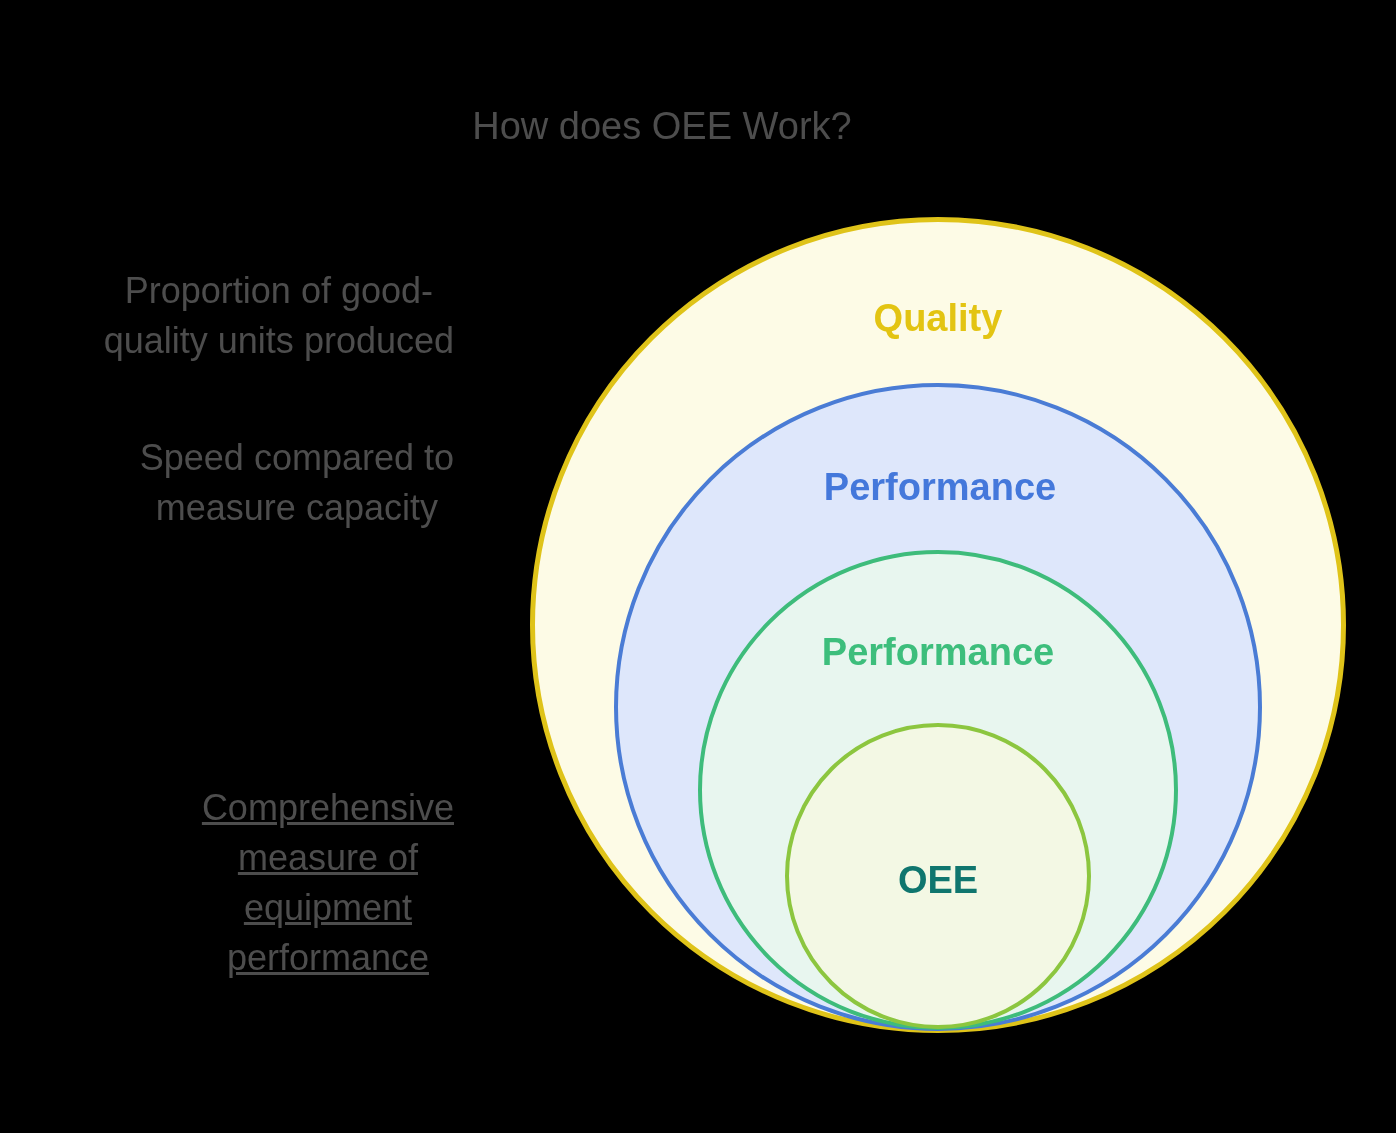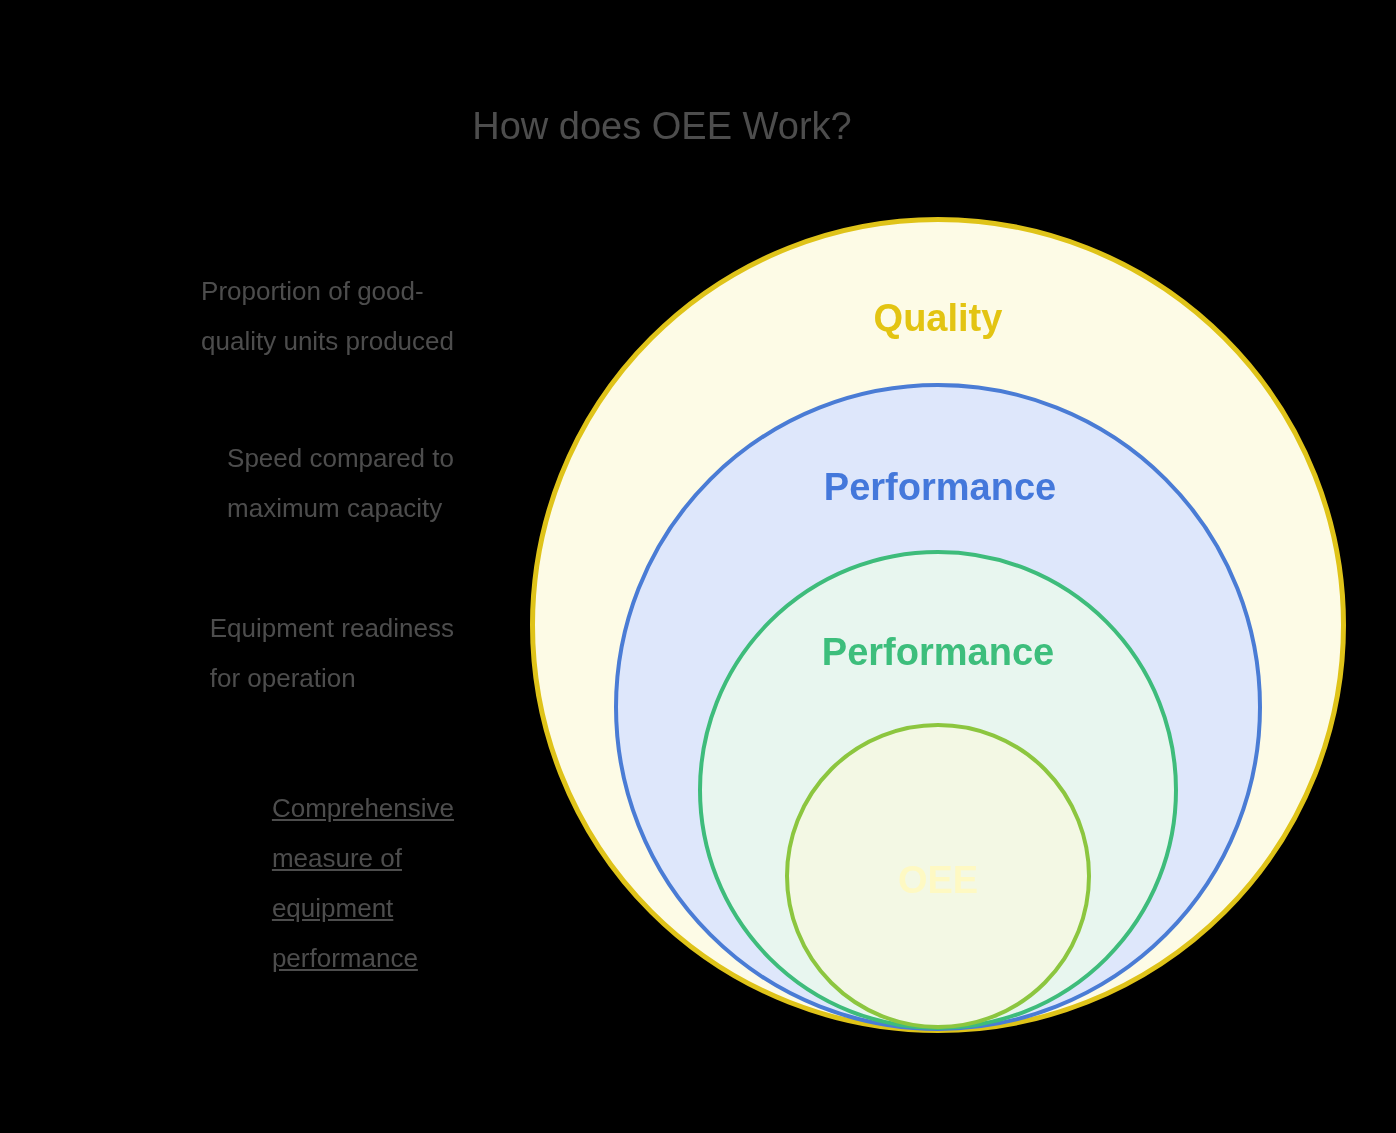--- a/index.html
+++ b/index.html
@@ -20,24 +20,24 @@
     left: 662px;
     top: 126px;
     transform: translate(-50%, -50%);
     font-size: 38px;
     font-weight: 400;
     white-space: nowrap;
   }
   .desc {
     position: absolute;
     right: 942px;
-    font-size: 26px;
+    font-size: 36px;
     font-weight: 400;
     line-height: 50px;
-    text-align: left;
+    text-align: center;
     white-space: pre-line;
   }
   .ring {
     position: absolute;
     border-radius: 50%;
     box-sizing: border-box;
     border-style: solid;
   }
   .ring-label {
     position: absolute;
@@ -66,31 +66,29 @@
 </head>
 <body>
 
 <div id="canvas" style="background: rgb(0, 0, 0); border-radius: 30px;">
 
   <div class="title" style="color: rgb(77, 77, 77);">How does OEE Work?</div>
 
   <div class="desc" id="desc-quality" style="color: rgb(77, 77, 77);">Proportion of good-
 quality units produced</div>
   <div class="desc" id="desc-performance" style="color: rgb(77, 77, 77);">Speed compared to
-maximum capacity</div>
-  <div class="desc" id="desc-availability" style="color: rgb(77, 77, 77);">Equipment readiness
-for operation</div>
+measure capacity</div>
   <div class="desc" id="desc-oee" style="color: rgb(77, 77, 77);">Comprehensive
 measure of
 equipment
 performance</div>
 
   <div class="ring" id="ring-quality" style="border-color: rgb(223, 195, 25); background: rgb(253, 251, 230);"></div>
   <div class="ring" id="ring-performance" style="border-color: rgb(74, 124, 213); background: rgb(222, 231, 251);"></div>
   <div class="ring" id="ring-availability" style="border-color: rgb(62, 188, 123); background: rgb(232, 246, 239);"></div>
   <div class="ring" id="ring-oee" style="border-color: rgb(140, 198, 63); background: rgb(243, 248, 228);"></div>
 
   <div class="ring-label" id="label-quality" style="color: rgb(227, 196, 18);">Quality</div>
   <div class="ring-label" id="label-performance" style="color: rgb(68, 120, 219);">Performance</div>
   <div class="ring-label" id="label-availability" style="color: rgb(61, 190, 124);">Performance</div>
-  <div class="ring-label" id="label-oee" style="color: #fef9c3; text-align: right;">OEE</div>
+  <div class="ring-label" id="label-oee" style="color: #0f766e; text-align: right;">OEE</div>
 
 </div>
 
 </body></html>

